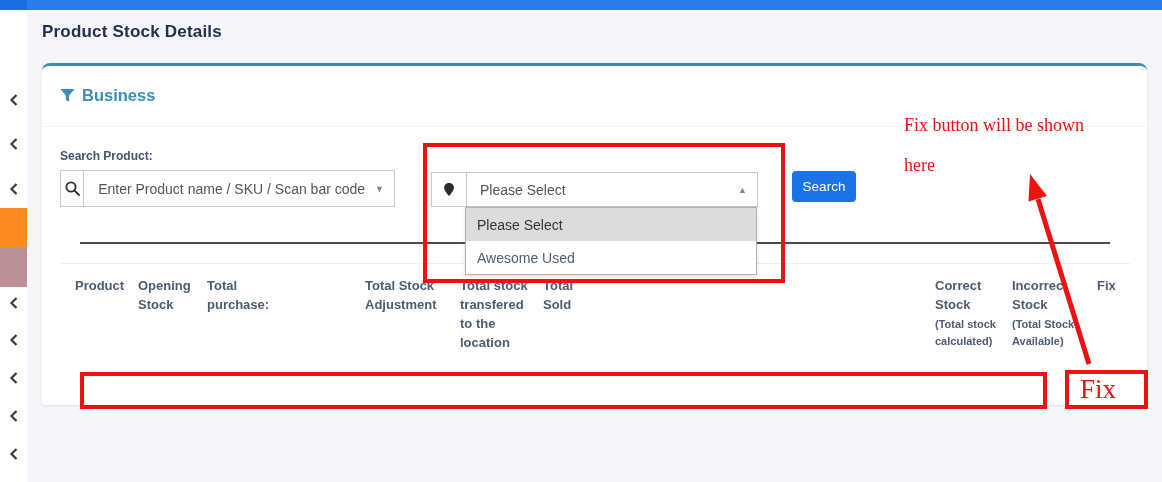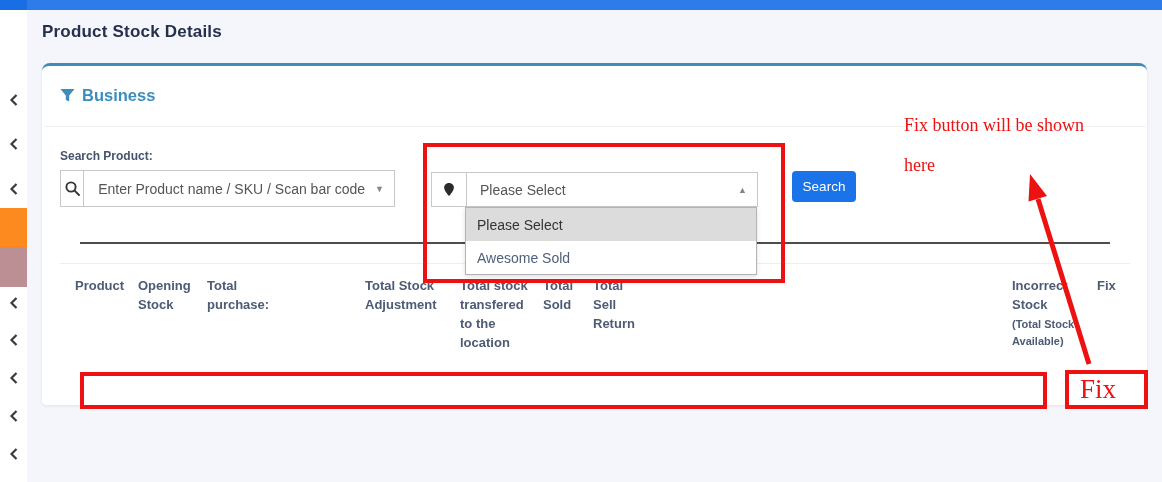--- a/index.html
+++ b/index.html
@@ -151,36 +151,36 @@
       <svg width="14" height="17" viewBox="0 0 16 17">
         <path d="M8 1 C4.6 1 2.4 3.5 2.4 6.3 C2.4 10.1 8 16 8 16 C8 16 13.6 10.1 13.6 6.3 C13.6 3.5 11.4 1 8 1 Z" fill="#2b2b2b"></path>
       </svg>
     </div>
     <div class="ival">Please Select</div>
     <div class="icaret">▲</div>
   </div>
 
   <div class="dropdown" id="bl-dropdown">
       <div class="dd-opt hl">Please Select</div>
-      <div class="dd-opt">Awesome Sold</div>
+      <div class="dd-opt">Awesome Used</div>
     </div>
 
   <button class="btn-search">Search</button>
 
   <div class="dark-line"></div>
   <div class="light-line"></div>
 
   <div class="thead" id="thead">
       <div class="th" style="left: 75px; width: 56px;"><span>Product</span></div>
       <div class="th" style="left: 138px; width: 64px;"><span>Opening Stock</span></div>
       <div class="th" style="left: 207px; width: 70px;"><span>Total purchase:</span></div>
       <div class="th" style="left: 460px; width: 78px;"><span>Total stock transfered to the location</span></div>
       <div class="th" style="left: 365px; width: 90px;"><span>Total Stock Adjustment</span></div>
       <div class="th" style="left: 543px; width: 42px;"><span>Total Sold</span></div>
-      <div class="th" style="left: 593px; width: 52px;"><span>Total Sell Return</span></div>
+      <div class="th" style="left: 935px; width: 74px;"><span>Correct Stock</span><span class="sub">(Total stock calculated)</span></div>
       <div class="th" style="left: 1012px; width: 80px;"><span>Incorrect Stock</span><span class="sub">(Total Stock Available)</span></div>
       <div class="th" style="left: 1097px; width: 32px;"><span>Fix</span></div>
     </div>
 
   <div class="ann-note ann-right">Fix button will be shown here</div>
   <div class="rbox rbox-location"></div>
   <div class="rbox rbox-row"></div>
   <div class="rbox rbox-fix">
     <span>Fix</span>
   </div>

